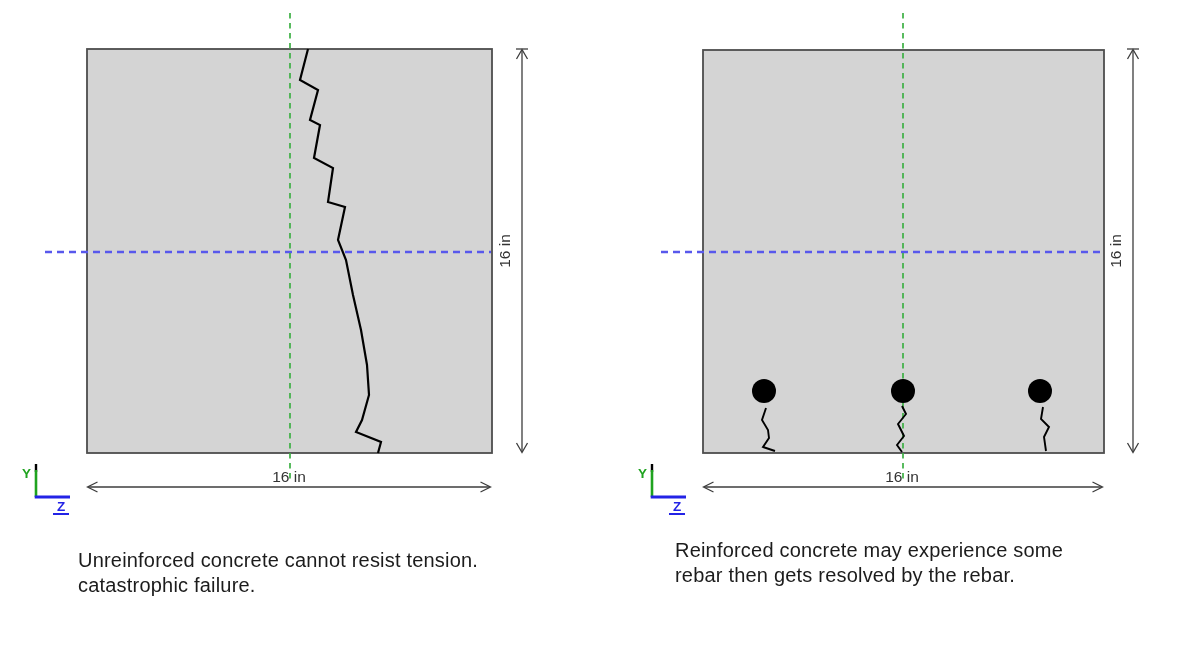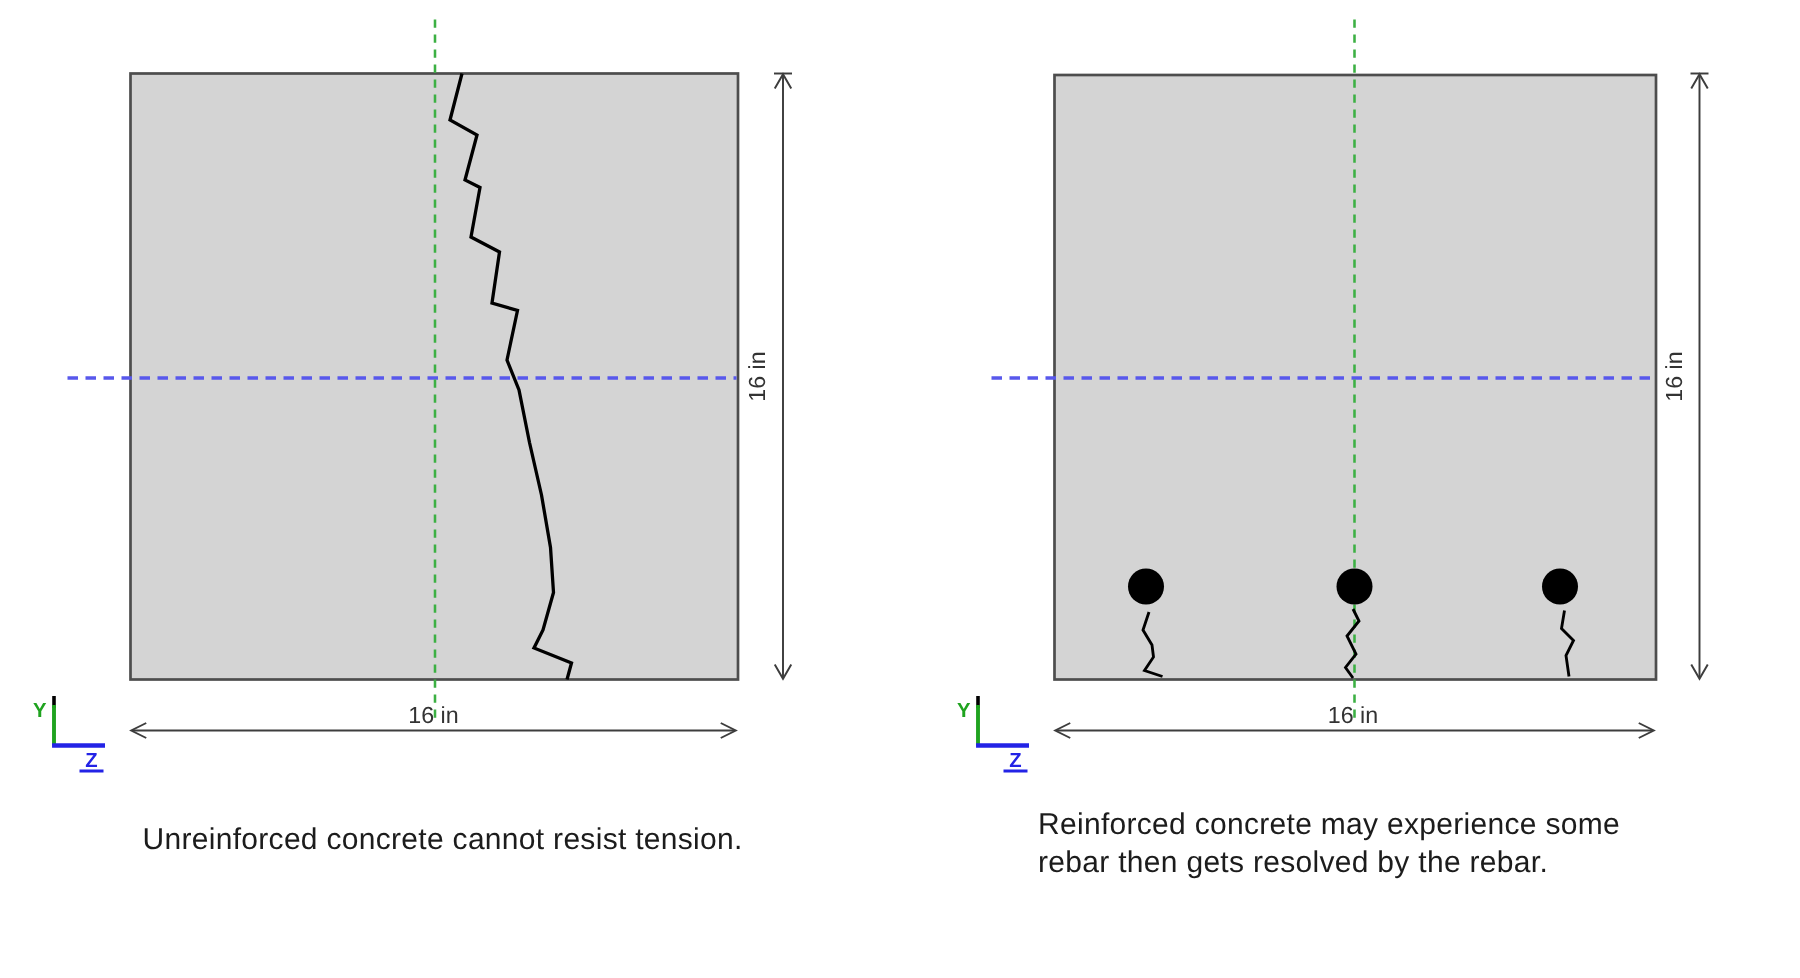--- a/index.html
+++ b/index.html
@@ -16,21 +16,20 @@
   #svg-right { left: 600px; }
   svg text { font-family: "Liberation Sans", sans-serif; }
   .dim-label  { font-size: 15.5px; }
   .axis-label { font-size: 13.5px; font-weight: bold; }
   .caption {
     position: absolute;
     font-size: 20px;
     line-height: 25px;
     color: #1c1c1c;
     letter-spacing: 0.2px;
-    margin-left: 17px;
   }
   .cap-line { display: block; }
   #caption-left  { left: 78px;  top: 548px; width: 500px; }
   #caption-right { left: 675px; top: 538px; width: 500px; }
 </style>
 </head>
 <body>
 
 <div class="canvas">
 
@@ -106,20 +105,21 @@
       <line x1="652" y1="470" x2="652" y2="497" stroke-width="2.6" stroke="#1fa31f"></line>
       <line x1="650.7" y1="497" x2="686" y2="497" stroke-width="3" stroke="#2323e6"></line>
       <text x="647" y="478" text-anchor="end" class="axis-label" fill="#1fa31f">Y</text>
       <text x="677" y="511" text-anchor="middle" class="axis-label" fill="#2323e6">Z</text>
       <line x1="669" y1="514" x2="685" y2="514" stroke-width="2" stroke="#2323e6"></line>
     </g>
   </svg>
 
   <div id="caption-left" class="caption">
     <span class="cap-line">Unreinforced concrete cannot resist tension.</span>
+    <span class="cap-line">catastrophic failure.</span>
   </div>
 
   <div id="caption-right" class="caption">
     <span class="cap-line">Reinforced concrete may experience some</span>
     <span class="cap-line">rebar then gets resolved by the rebar.</span>
   </div>
 
 </div>
 
 </body></html>

